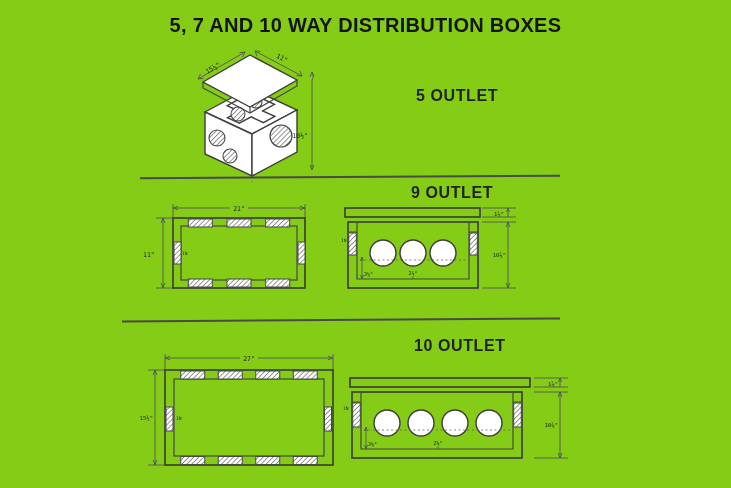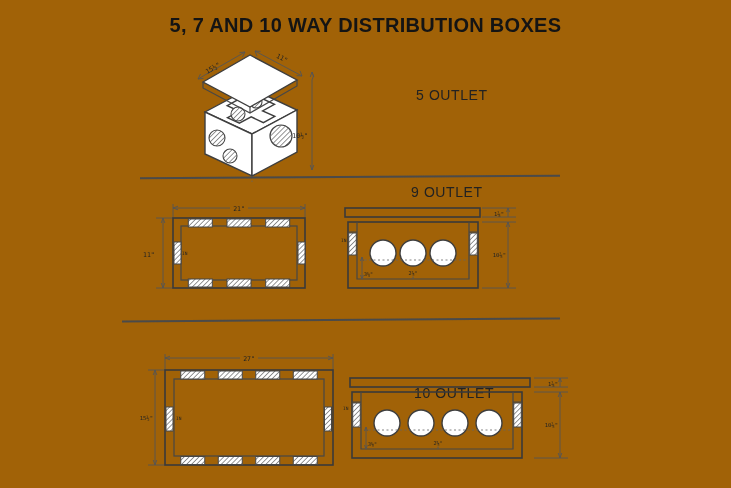--- a/index.html
+++ b/index.html
@@ -1,20 +1,20 @@
 <!DOCTYPE html>
 <html><head>
 <meta charset="utf-8">
 <style>
   html,body{margin:0;padding:0;background:#fff;}
-  .canvas{position:relative;width:731px;height:488px;background:#a16207;overflow:hidden;
+  .canvas{position:relative;width:731px;height:488px;background:#84cc16;overflow:hidden;
           font-family:"Liberation Sans",sans-serif;}
   .title{position:absolute;top:14px;left:0;width:731px;text-align:center;
          font-size:20px;font-weight:600;letter-spacing:0.3px;color:#141414;}
-  .outlet-label{position:absolute;font-size:14px;font-weight:normal;letter-spacing:0.6px;color:#222;padding-left:28px;}
+  .outlet-label{position:absolute;font-size:16px;font-weight:bold;letter-spacing:0.6px;color:#222;padding-left:28px;}
   .divider{position:absolute;height:2px;background:#4a4a4a;}
   svg{position:absolute;overflow:visible;}
   .ln{stroke:#474747;fill:none;stroke-width:1.2;}
   .lnw{stroke:#3e3e3e;fill:#ffffff;stroke-width:1.4;}
   .wall{stroke:#3a3a3a;fill:none;stroke-width:1.6;}
   .dim{stroke:#555;fill:none;stroke-width:0.9;}
   .dash{stroke:#666;fill:none;stroke-width:0.8;stroke-dasharray:2,2.5;}
   .dimtxt{font-family:"DejaVu Sans Mono",monospace;font-size:6.5px;fill:#232323;}
   .dimtxt-s{font-family:"DejaVu Sans Mono",monospace;font-size:5px;fill:#232323;}
   .dimtxt-m{font-family:"DejaVu Sans Mono",monospace;font-size:5.5px;fill:#232323;}
@@ -153,21 +153,21 @@
     <g>
       <path class="dim" d="M142,26 H176 M142,92 H176 M168,26 V92"></path>
       <path class="dim" d="M168,26 l-1.8,5 M168,26 l1.8,5 M168,92 l-1.8,-5 M168,92 l1.8,-5"></path>
       <text class="dimtxt-m" x="166" y="61" text-anchor="end">10⅞"</text>
     </g>
     <text class="intxt" x="1" y="46">IN</text>
   </svg>
 
   <div class="divider" style="left:122px;top:319px;width:438px;transform:rotate(-0.4deg);"></div>
 
-  <div class="outlet-label" style="left:386px;top:337px;margin-top:48px;">10 OUTLET</div>
+  <div class="outlet-label" style="left:386px;top:337px;">10 OUTLET</div>
 
   <svg style="left:137px;top:350px;" width="220" height="132" viewBox="0 0 220 132">
     <defs>
       <pattern id="hD" patternUnits="userSpaceOnUse" width="3.5" height="3.5" patternTransform="rotate(45)">
         <rect width="3.5" height="3.5" fill="#fff"></rect>
         <line x1="0" y1="0" x2="0" y2="3.5" stroke="#4f4f4f" stroke-width="1.2"></line>
       </pattern>
     </defs>
     <g>
       <path class="dim" d="M28,20 V4 M196,20 V4 M28,8 H103 M121,8 H196"></path>

